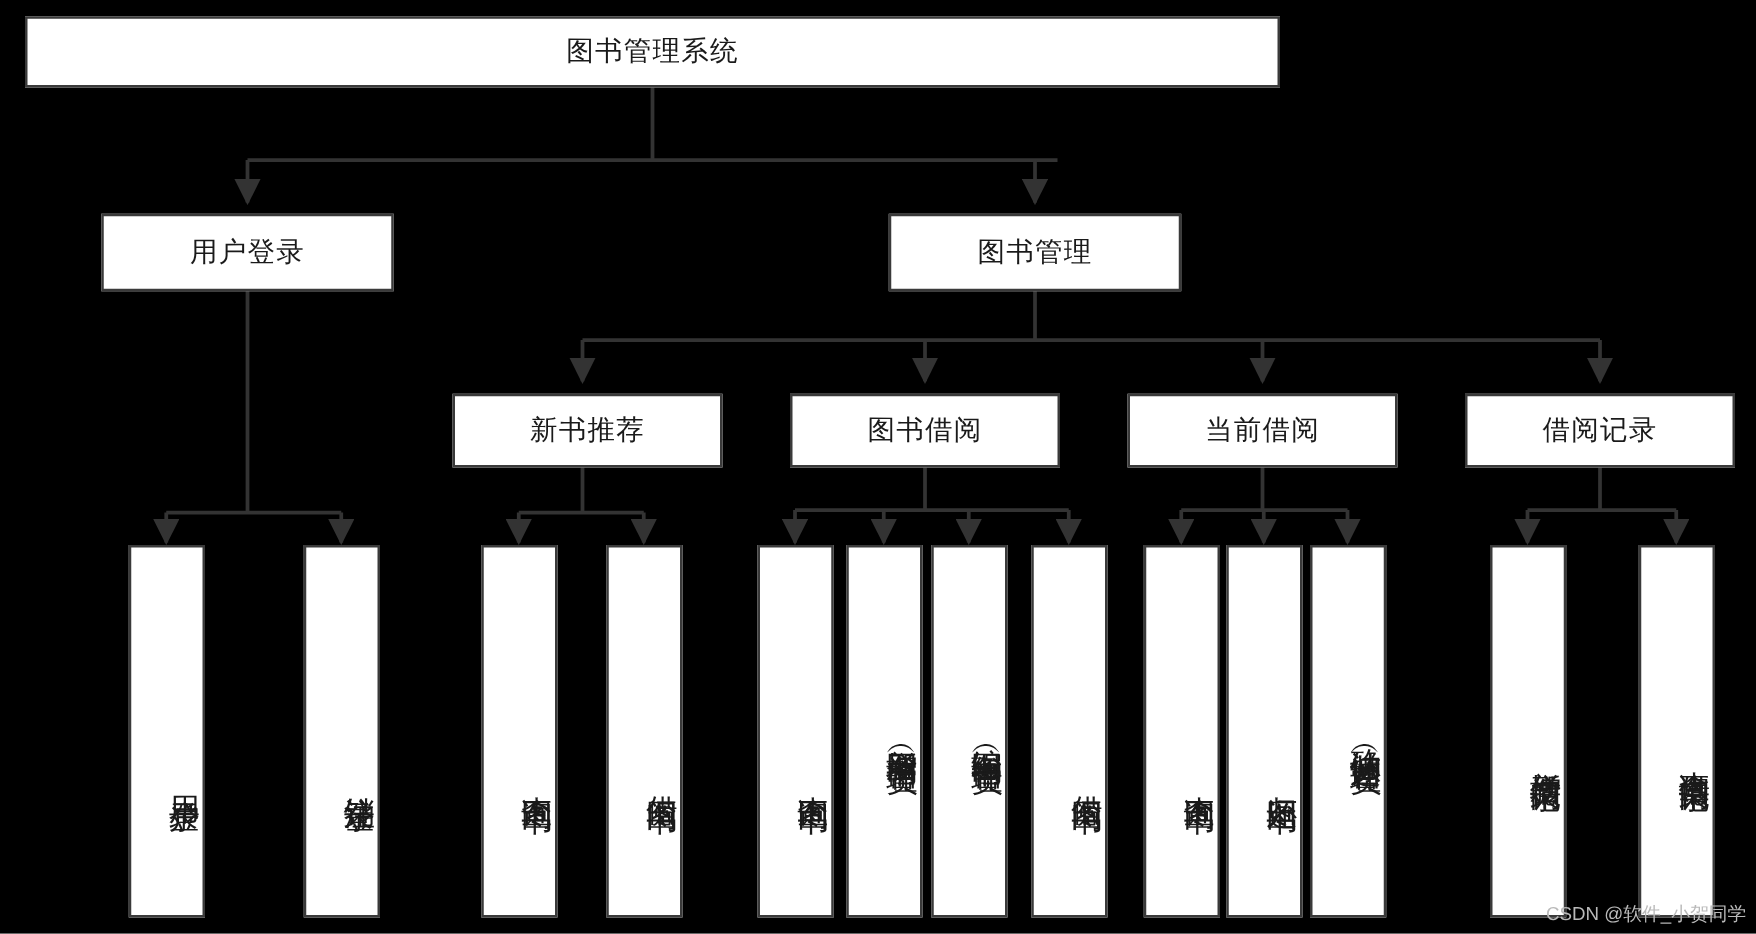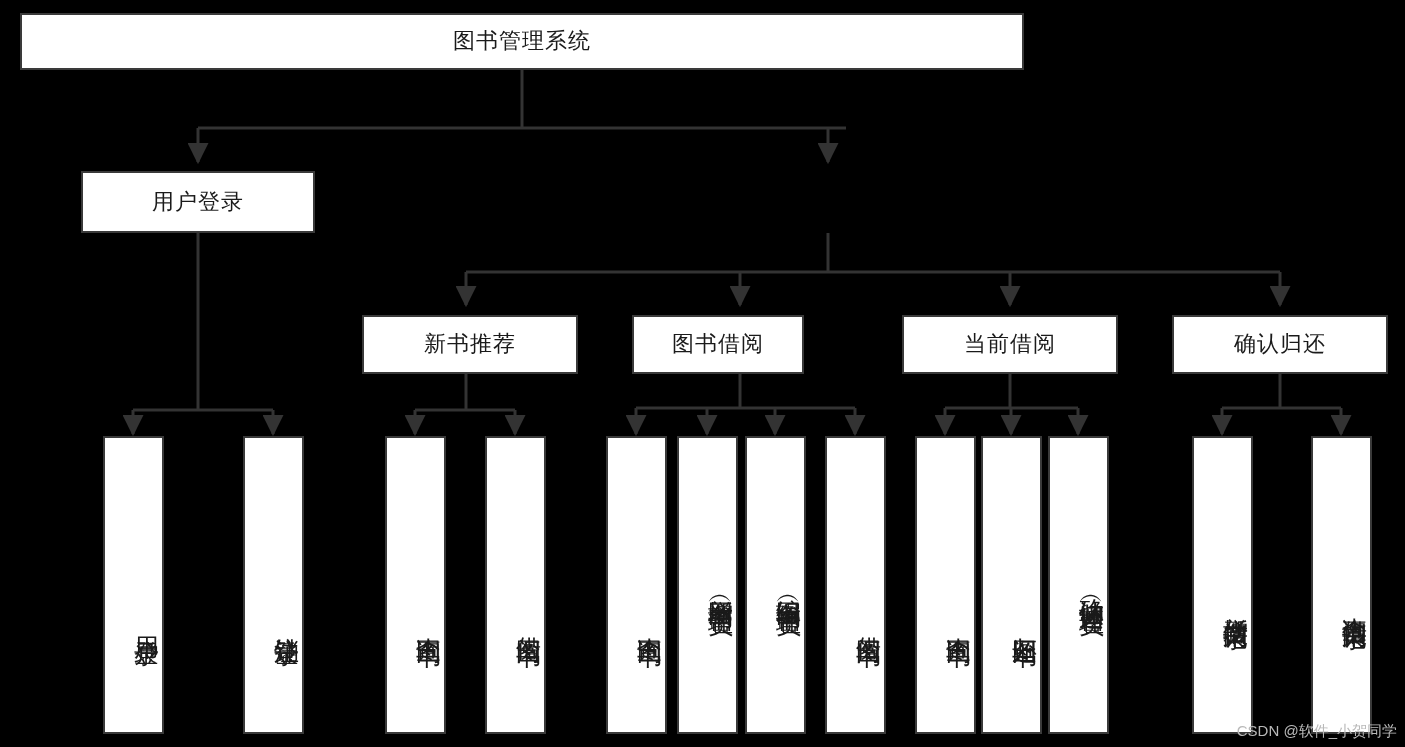--- a/index.html
+++ b/index.html
@@ -121,32 +121,35 @@
     </g>
   </svg>
 
   <div class="node horiz" style="left:20px; top:13px; width:1004px; height:57px;">
     <span>图书管理系统</span>
   </div>
 
   <div class="node horiz" style="left:81px; top:171px; width:234px; height:62px;">
     <span>用户登录</span>
   </div>
+  <div class="node horiz" style="left:711px; top:171px; width:234px; height:62px;">
+    <span>图书管理</span>
+  </div>
 
   <div class="node horiz" style="left:362px; top:315px; width:216px; height:59px;">
     <span>新书推荐</span>
   </div>
-  <div class="node horiz" style="left:632px; top:315px; width:172px; height:59px;">
+  <div class="node horiz" style="left:632px; top:315px; width:216px; height:59px;">
     <span>图书借阅</span>
   </div>
   <div class="node horiz" style="left:902px; top:315px; width:216px; height:59px;">
     <span>当前借阅</span>
   </div>
   <div class="node horiz" style="left:1172px; top:315px; width:216px; height:59px;">
-    <span>确认归还</span>
+    <span>借阅记录</span>
   </div>
 
   <div class="node vert" style="left:103px; top:436px; width:61px; height:298px; padding-top:72px;">
     <span class="vlabel">用户登录</span>
   </div>
   <div class="node vert" style="left:243px; top:436px; width:61px; height:298px; padding-top:72px;">
     <span class="vlabel">注销登录</span>
   </div>
 
   <div class="node vert" style="left:385px; top:436px; width:61px; height:298px; padding-top:72px;">

